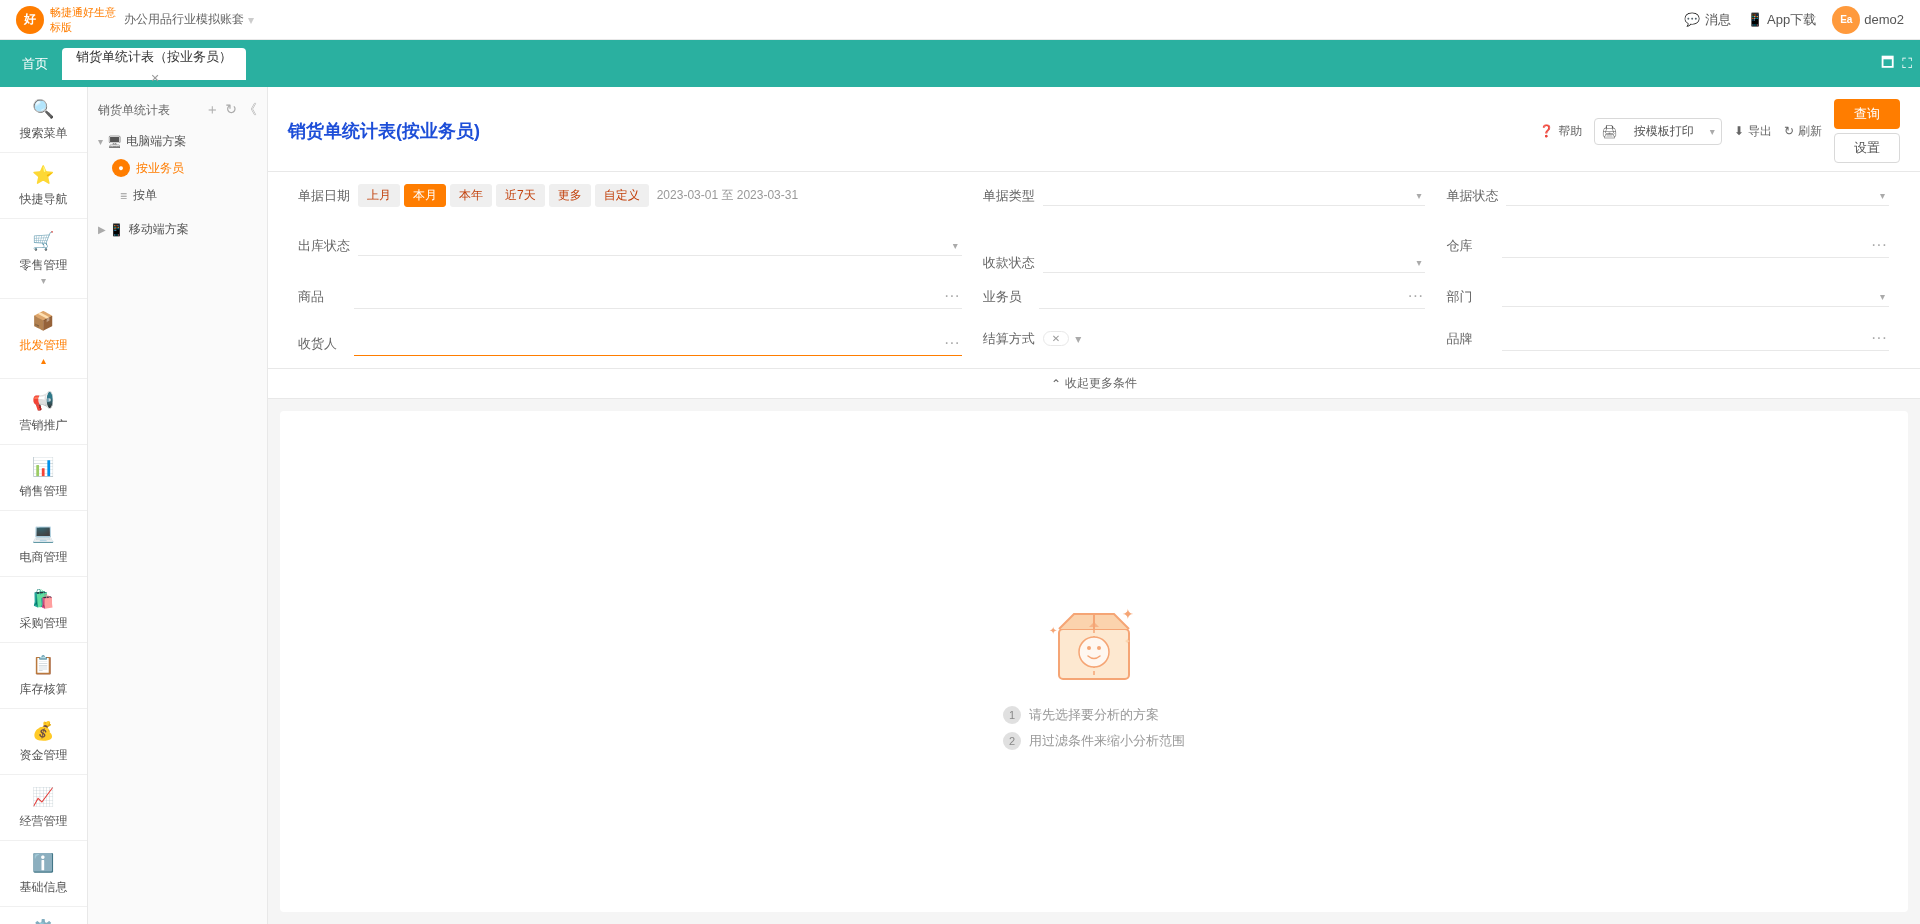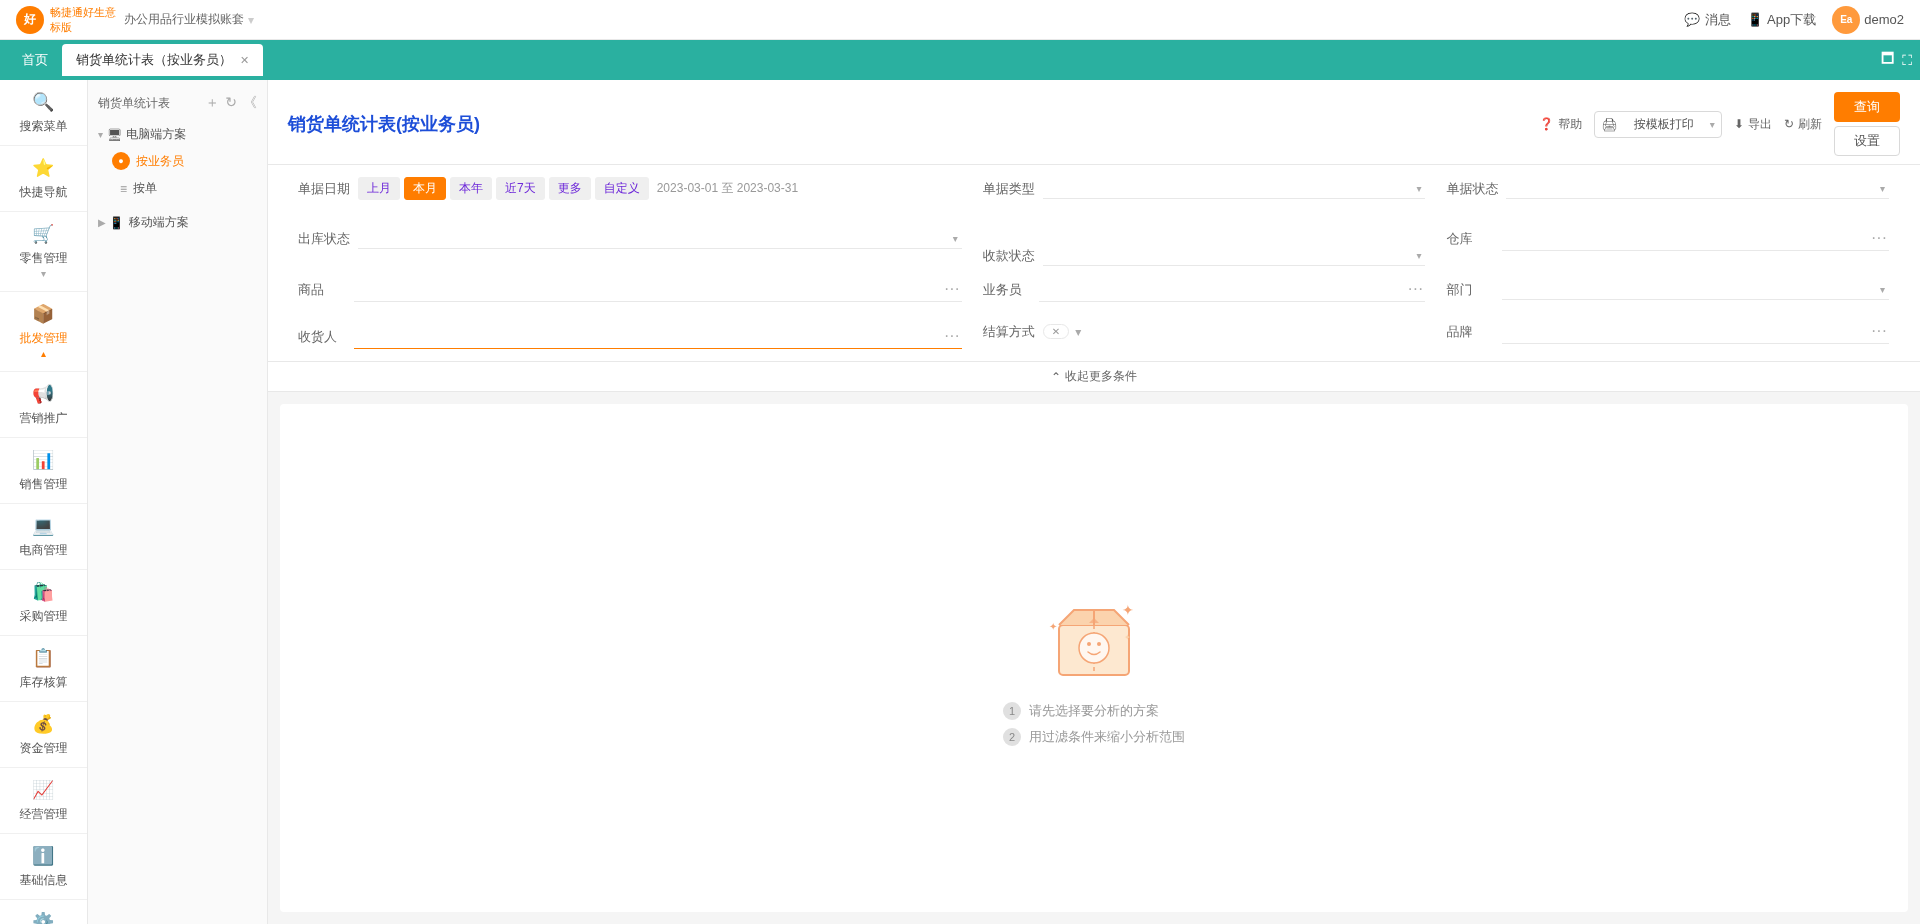--- a/index.html
+++ b/index.html
@@ -22,37 +22,37 @@
     .logo-text { font-size: 11px; color: #ff7d00; line-height: 1.3; }
     .breadcrumb-area { display: flex; align-items: center; gap: 4px; font-size: 12px; color: #666; }
     .breadcrumb-sep { color: #ccc; }
     .top-bar-right { display: flex; align-items: center; gap: 16px; font-size: 13px; color: #555; }
     .top-right-item { display: flex; align-items: center; gap: 4px; cursor: pointer; }
     .avatar { width: 28px; height: 28px; border-radius: 50%; background: #ff9a3c; display: flex; align-items: center; justify-content: center; color: #fff; font-size: 11px; font-weight: bold; overflow: hidden; }
 
     
     .tab-bar {
       background: #2ab0a0;
-      height: 40px;
+      height: 47px;
       display: flex;
       align-items: center;
       padding: 0 8px;
       flex-shrink: 0;
     }
     .tab-item {
       display: flex; align-items: center; gap: 6px;
       padding: 0 14px;
       height: 32px;
       border-radius: 4px 4px 0 0;
       cursor: pointer;
       font-size: 13px;
       color: rgba(255,255,255,0.85);
     }
     .tab-item.home { background: transparent; color: #fff; }
-    .tab-item.active { background: #fff; color: #333; border-bottom: none; }
+    .tab-item.active { background: #fff; color: #333; border-bottom: none; flex-direction: column; }
     .tab-close { color: #999; font-size: 11px; cursor: pointer; margin-left: 2px; }
     .tab-actions { margin-left: auto; display: flex; align-items: center; gap: 8px; color: #fff; font-size: 16px; cursor: pointer; }
 
     
     .main-layout {
       display: flex;
       flex: 1;
       overflow: hidden;
     }
 
@@ -193,21 +193,21 @@
       width: 100%;
       color: #333;
     }
     .filter-select-btn .arrow { color: #aaa; font-size: 10px; }
     .filter-dots { color: #aaa; font-size: 16px; cursor: pointer; position: absolute; right: 2px; top: 2px; }
 
     
     .date-filter { display: flex; align-items: center; gap: 4px; flex-wrap: nowrap; }
     .date-btn {
       padding: 2px 8px; border-radius: 3px; font-size: 12px; cursor: pointer;
-      border: 1px solid transparent; color: #6d28d9;
+      border: 1px solid transparent; color: #c2410c;
     }
     .date-btn.active { background: #ff7d00; color: #fff; border-color: #ff7d00; }
     .date-range { font-size: 12px; color: #999; margin-left: 4px; }
 
     
     .clear-tag {
       display: inline-flex; align-items: center; gap: 4px;
       background: #fff; border: 1px solid #e8e8e8;
       border-radius: 12px; padding: 1px 8px;
       font-size: 12px; color: #555; cursor: pointer;

